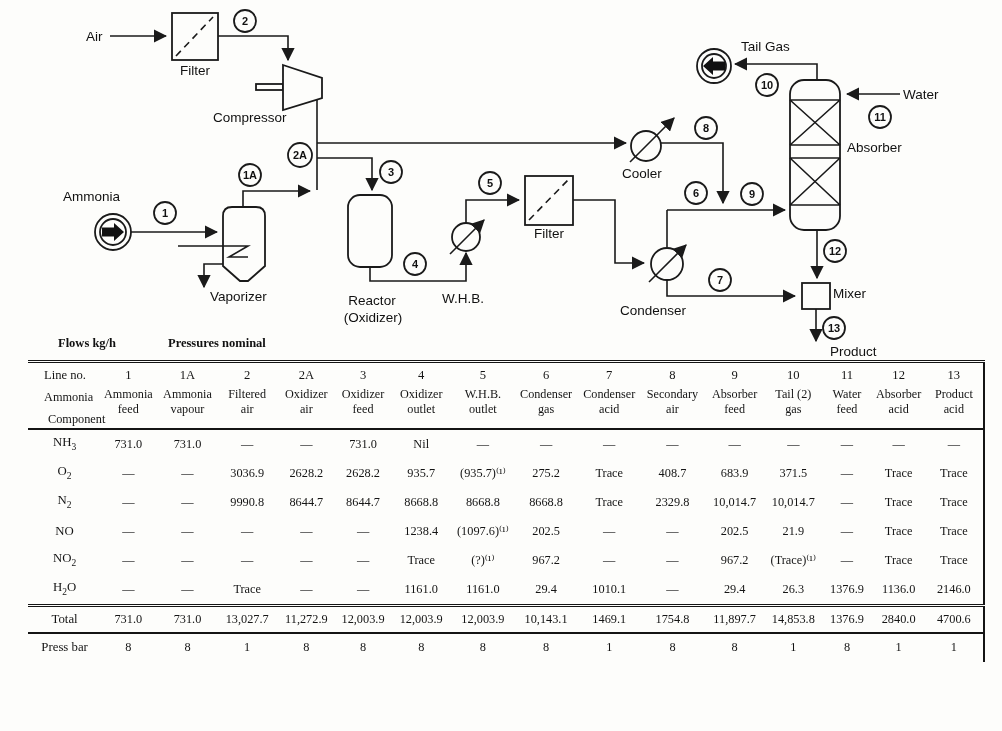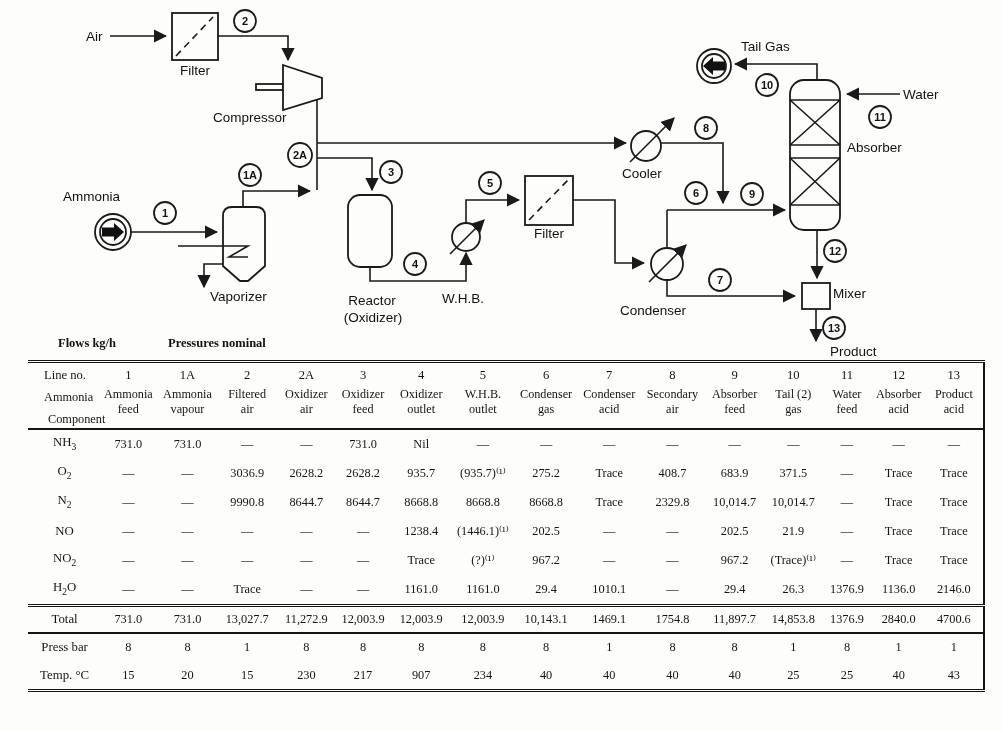--- a/index.html
+++ b/index.html
@@ -342,21 +342,21 @@
             <td>Trace</td>
           </tr>
           <tr>
             <th class="rlabel"><span>NO</span></th>
             <td>—</td>
             <td>—</td>
             <td>—</td>
             <td>—</td>
             <td>—</td>
             <td>1238.4</td>
-            <td>(1446.1)⁽¹⁾</td>
+            <td>(1097.6)⁽¹⁾</td>
             <td>202.5</td>
             <td>—</td>
             <td>—</td>
             <td>202.5</td>
             <td>21.9</td>
             <td>—</td>
             <td>Trace</td>
             <td>Trace</td>
           </tr>
           <tr>
@@ -424,34 +424,16 @@
             <td>8</td>
             <td>8</td>
             <td>1</td>
             <td>8</td>
             <td>8</td>
             <td>1</td>
             <td>8</td>
             <td>1</td>
             <td>1</td>
           </tr>
-          <tr class="r-temp">
-            <th class="rlabel">Temp. °C</th>
-            <td>15</td>
-            <td>20</td>
-            <td>15</td>
-            <td>230</td>
-            <td>217</td>
-            <td>907</td>
-            <td>234</td>
-            <td>40</td>
-            <td>40</td>
-            <td>40</td>
-            <td>40</td>
-            <td>25</td>
-            <td>25</td>
-            <td>40</td>
-            <td>43</td>
-          </tr>
         </tbody>
       </table>
   </div>
 </div>
 
 </body></html>

